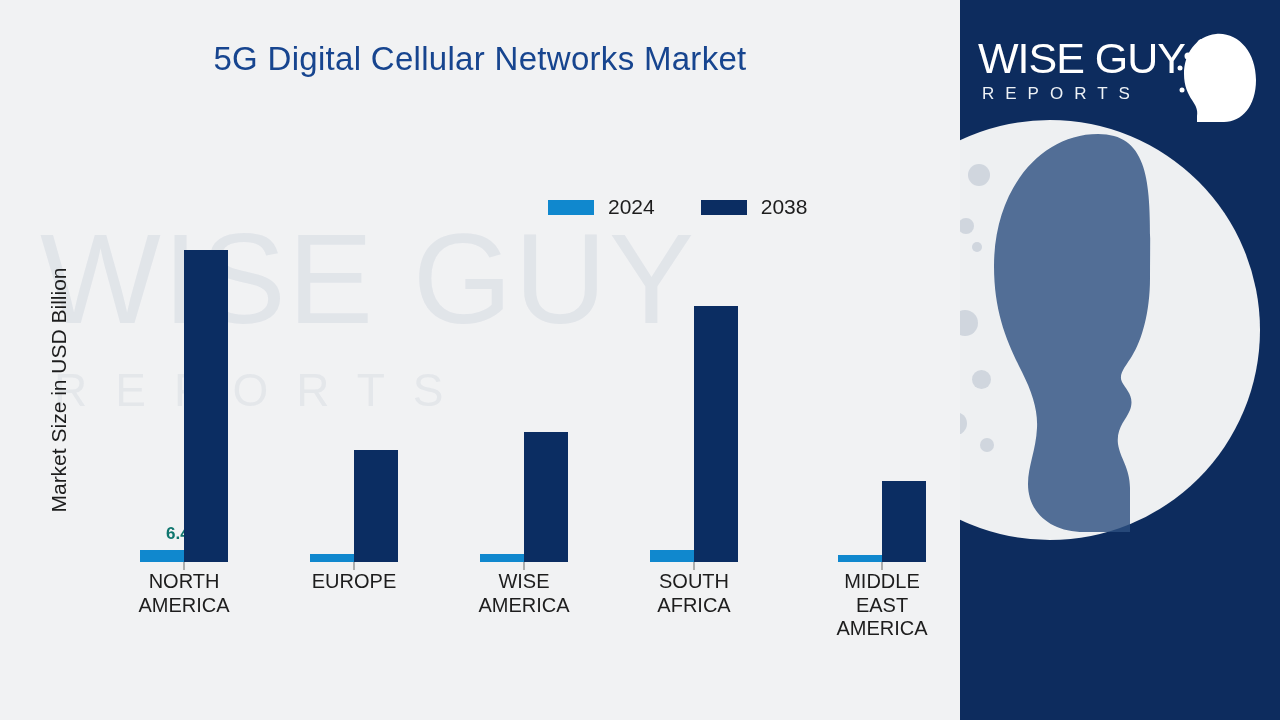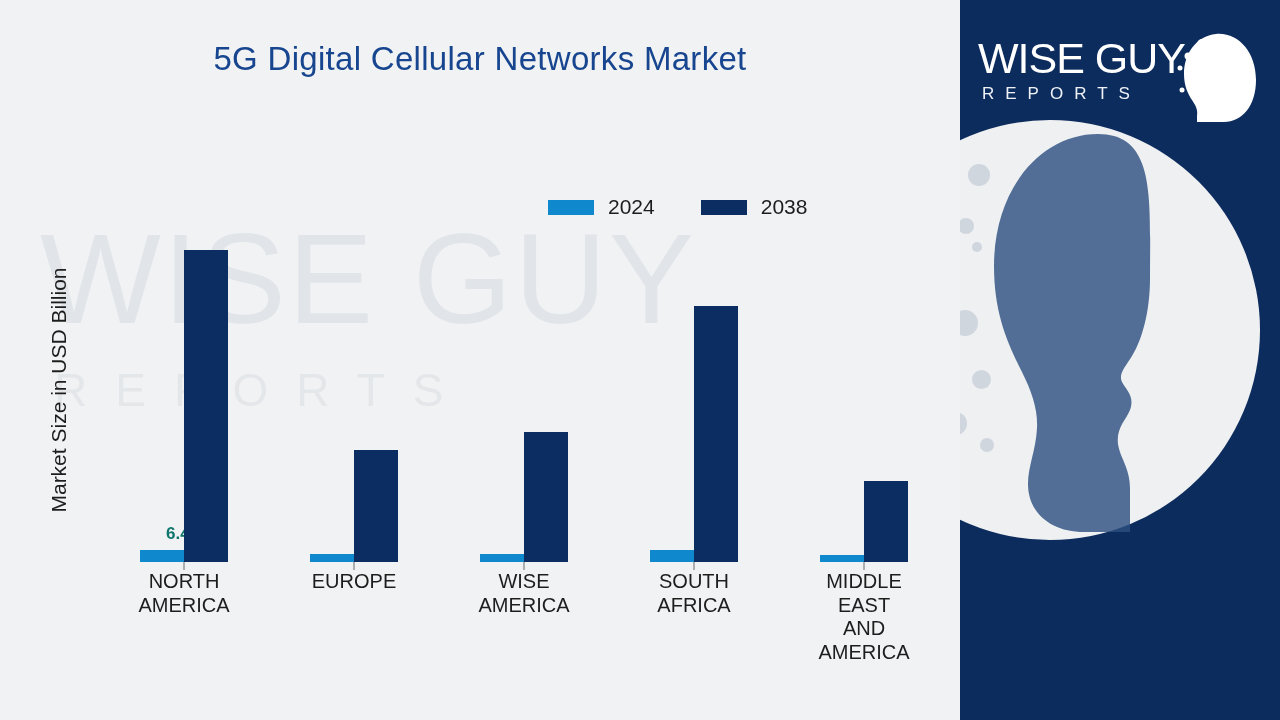--- a/index.html
+++ b/index.html
@@ -272,30 +272,29 @@
         <span class="bar bar-2024" style="height:12px;background:#1088ce"></span>
         <span class="bar bar-2032" style="height:256px;background:#0b2d62"></span>
       </div>
       <span class="tick"></span>
       <div class="cat-label">
         <div>SOUTH</div>
         <div>AFRICA</div>
       </div>
     </div>
 
-    <div class="group" style="left:698px">
+    <div class="group" style="left:716px">
       <div class="bars">
         <span class="bar bar-2024" style="height:7px;background:#1088ce"></span>
         <span class="bar bar-2032" style="height:81px;background:#0b2d62"></span>
       </div>
       <span class="tick"></span>
       <div class="cat-label">
         <div>MIDDLE</div>
         <div>EAST</div>
-        <div>AND</div>
         <div>AMERICA</div>
       </div>
     </div>
 
   </div>
 </div>
 
 <div id="brand-panel">
 
   <div class="head-circle"></div>

